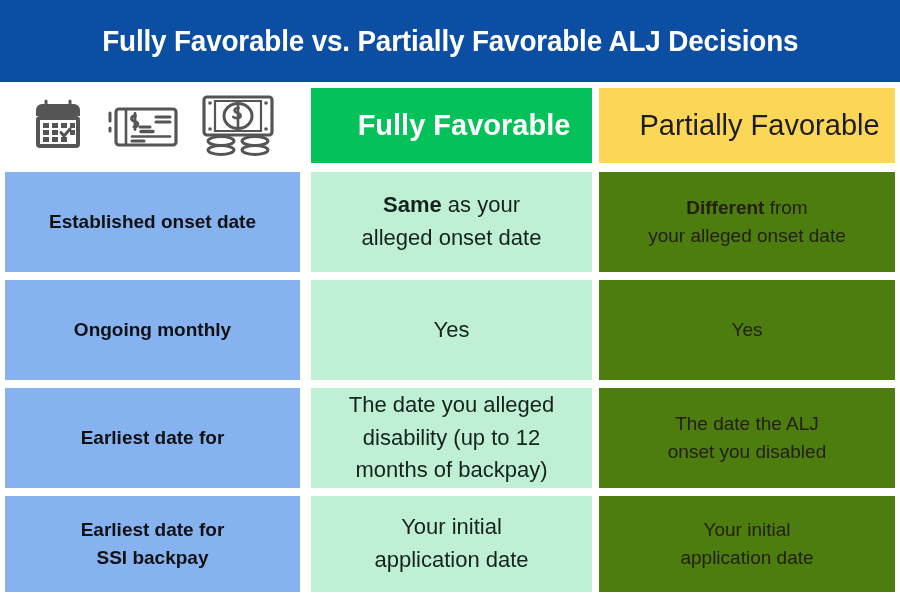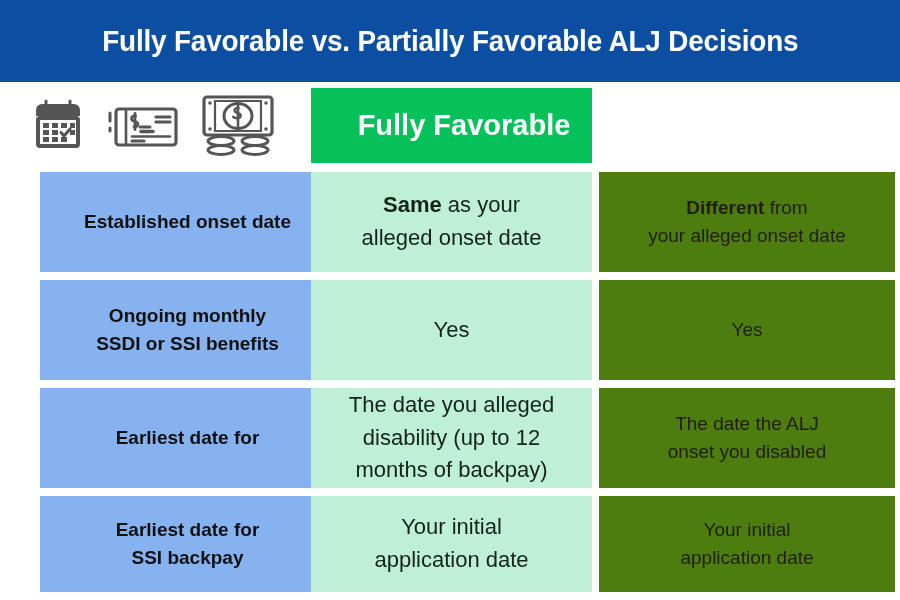--- a/index.html
+++ b/index.html
@@ -84,21 +84,20 @@
     font-family: "Liberation Sans Narrow", "Liberation Sans", sans-serif;
   }
   .label-cell {
     background: #86B2F0;
     color: #111111;
     font-size: 19px;
     font-weight: bold;
     line-height: 1.45;
     padding: 4px 12px;
     font-family: "Liberation Sans Narrow", "Liberation Sans", sans-serif;
-    margin-left: 35px;
   }
   .green-cell {
     background: #BFEFD5;
     color: #14241C;
     font-size: 22px;
     line-height: 1.48;
     padding: 4px 14px;
     font-family: "Liberation Sans Narrow", "Liberation Sans", sans-serif;
   }
   .yellow-cell {
@@ -189,20 +188,21 @@
         <ellipse cx="23" cy="57" rx="13" ry="4.4" stroke="#555555" stroke-width="3"></ellipse>
         <ellipse cx="57" cy="48" rx="13" ry="4.4" stroke="#555555" stroke-width="3"></ellipse>
         <ellipse cx="57" cy="57" rx="13" ry="4.4" stroke="#555555" stroke-width="3"></ellipse>
       </svg>
     </span>
 
   </div>
 
   <div class="cell col-green row-head head-green">Fully Favorable</div>
 
+  <div class="cell col-yellow row-head head-yellow">Partially Favorable</div>
 
   <div class="cell col-label row-1 label-cell">
     <div>
       <span class="txt">Established onset date</span>
     </div>
   </div>
   <div class="cell col-green row-1 green-cell">
     <div>
       <span class="txt"><b>Same</b><span> as your</span></span>
       <span class="txt">alleged onset date</span>
@@ -211,21 +211,20 @@
   <div class="cell col-yellow row-1 yellow-cell">
     <div>
       <span class="txt"><b>Different</b><span> from</span></span>
       <span class="txt">your alleged onset date</span>
     </div>
   </div>
 
   <div class="cell col-label row-2 label-cell">
     <div>
       <span class="txt">Ongoing monthly</span>
-      <span class="txt">SSDI or SSI benefits</span>
     </div>
   </div>
   <div class="cell col-green row-2 green-cell">
     <div>
       <span class="txt">Yes</span>
     </div>
   </div>
   <div class="cell col-yellow row-2 yellow-cell">
     <div>
       <span class="txt">Yes</span>

